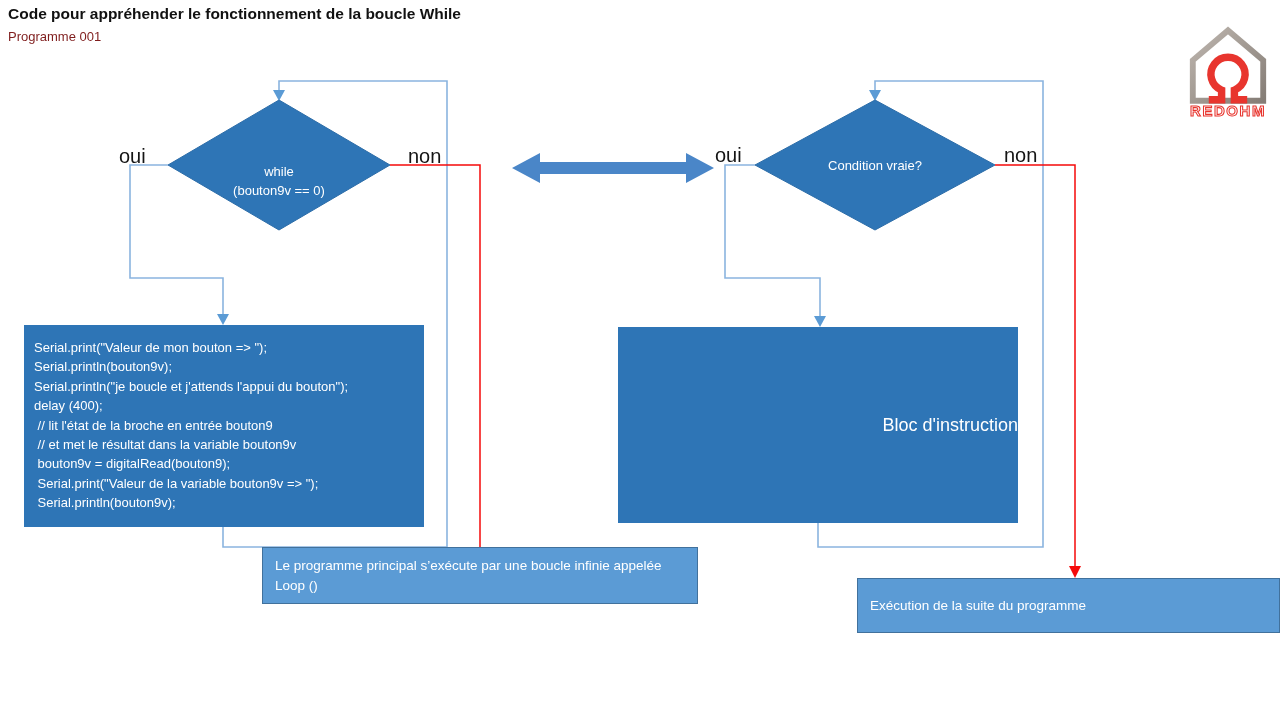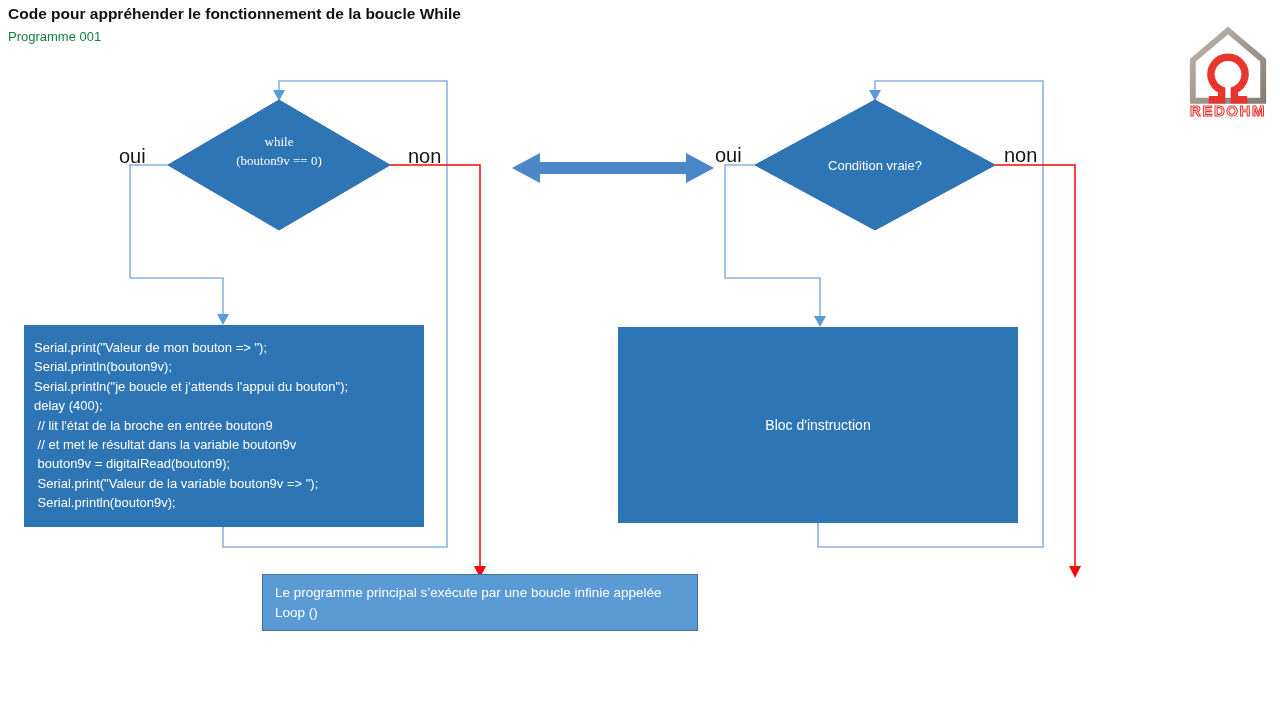--- a/index.html
+++ b/index.html
@@ -3,43 +3,43 @@
 <meta charset="utf-8">
 <style>
   html,body{margin:0;padding:0;background:#fff;}
   .stage{
     position:relative;width:1280px;height:720px;background:#ffffff;overflow:hidden;
     font-family:"Liberation Sans",sans-serif;
   }
   .abs{position:absolute;}
   svg.layer{position:absolute;left:0;top:0;}
   .page-title{left:8px;top:5px;font-size:15.5px;font-weight:bold;color:#111;}
-  .page-subtitle{left:8px;top:29px;font-size:13px;color:#15803d;}
+  .page-subtitle{left:8px;top:29px;font-size:13px;color:#7f1d1d;}
   .branch-label{font-size:20px;color:#151515;}
   .diamond-text{
     display:flex;flex-direction:column;align-items:center;justify-content:center;
     color:#ffffff;font-size:13px;line-height:19px;text-align:center;
   }
   .code-block{
     left:24px;top:325px;width:400px;height:202px;background:#2E75B6;
     box-sizing:border-box;padding:13px 6px 0 10px;
   }
   .code-line{color:#ffffff;font-size:13px;line-height:19.4px;white-space:pre;}
   .instruction-block{
     left:618px;top:327px;width:400px;height:196px;background:#2E75B6;
-    display:flex;align-items:center;justify-content:center;
-    color:#ffffff;font-size:14px;
+    display:flex;align-items:center;justify-content:flex-end;
+    color:#ffffff;font-size:18px;
   }
   .result-box{
     background:#5B9BD5;border:1.5px solid #41719C;box-sizing:border-box;
     color:#ffffff;font-size:13.5px;line-height:20px;
     display:flex;flex-direction:column;justify-content:center;
     padding:6px 12px;
   }
-  .result-box-left{left:262px;top:574px;width:436px;height:57px;}
+  .result-box-left{left:262px;top:547px;width:436px;height:57px;}
   .result-box-right{left:857px;top:578px;width:423px;height:55px;}
   .logo-wrap{left:1180px;top:24px;width:96px;height:96px;}
 </style>
 </head>
 <body>
 
 <div class="stage">
 
   <svg class="layer" width="1280" height="720" viewBox="0 0 1280 720">
 
@@ -78,21 +78,21 @@
           <stop offset="0" stop-color="#beb6af"></stop>
           <stop offset="1" stop-color="#857d76"></stop>
         </linearGradient>
       </defs>
       <path d="M12,72 L12,34 L45,6 L78,34 L78,72 Z" fill="none" stroke="url(#houseg)" stroke-width="5.5" stroke-linejoin="miter"></path>
       <path d="M27,71 L39,71 L39,62 A16,16 0 1 1 51,62 L51,71 L63,71" fill="none" stroke="#E8352E" stroke-width="7"></path>
       <text x="45" y="86" text-anchor="middle" font-size="14" font-weight="bold" letter-spacing="1.5" fill="#ffffff" stroke="#E8352E" stroke-width="1">REDOHM</text>
     </svg>
   </div>
 
-  <div class="abs diamond-text" style="left:168px;top:86px;width:222px;height:130px;font-family:Liberation Serif, serif;">
+  <div class="abs diamond-text" style="left:168px;top:116px;width:222px;height:130px;">
     <span>while</span>
     <span>(bouton9v == 0)</span>
   </div>
 
   <div class="abs diamond-text" style="left:755px;top:100px;width:240px;height:130px;">
     <span>Condition vraie?</span>
   </div>
 
   <div class="abs branch-label" style="left:119px;top:145px;">oui</div>
   <div class="abs branch-label" style="left:408px;top:145px;">non</div>
@@ -111,14 +111,17 @@
     <div class="code-line"> Serial.println(bouton9v);</div>
   </div>
 
   <div class="abs instruction-block">
     <span>Bloc d'instruction</span>
   </div>
 
   <div class="abs result-box result-box-left">
     <span>Le programme principal s’exécute par une boucle infinie appelée Loop ()</span>
   </div>
+  <div class="abs result-box result-box-right">
+    <span>Exécution de la suite du programme</span>
+  </div>
 
 </div>
 
 </body></html>

